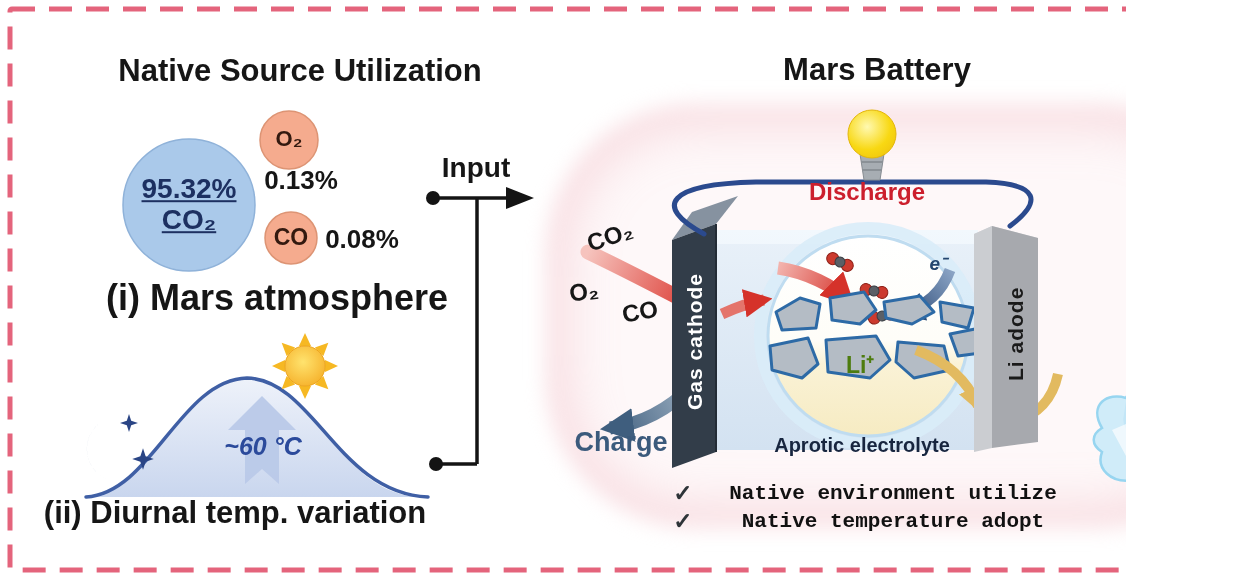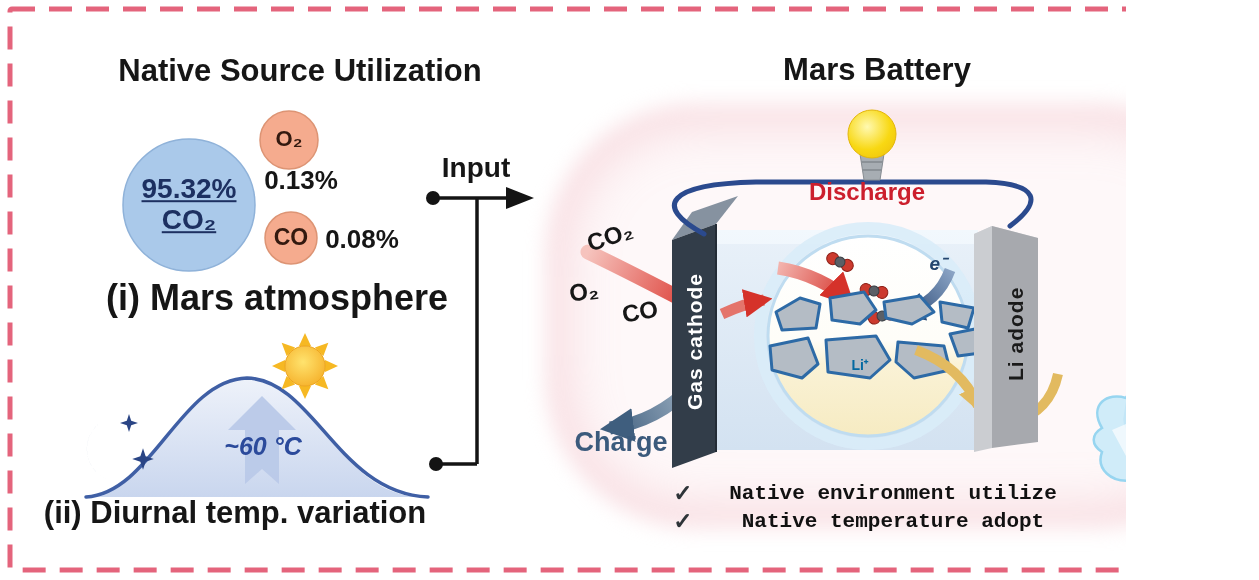--- a/index.html
+++ b/index.html
@@ -257,21 +257,22 @@
   <div class="txt" style="left:621px;top:443px;font-size:27px;color:#3b5a7c;">Charge</div>
 
   <div class="txt" style="left:610px;top:237px;font-size:24px;transform:translate(-50%,-50%) rotate(-18deg);">CO₂</div>
   <div class="txt" style="left:584px;top:292px;font-size:24px;transform:translate(-50%,-50%) rotate(-8deg);">O₂</div>
   <div class="txt" style="left:640px;top:312px;font-size:24px;transform:translate(-50%,-50%) rotate(-10deg);">CO</div>
 
   <div class="vtext" style="left:674px;top:234px;width:42px;height:214px;font-size:21px;color:#ffffff;">Gas cathode</div>
   <div class="vtext" style="left:995px;top:228px;width:42px;height:212px;font-size:21px;color:#1a1a1a;">Li adode</div>
 
   <div class="txt" style="left:938px;top:264px;font-size:19px;font-style:italic;color:#24456e;">e⁻</div>
-  <div class="txt" style="left:860px;top:366px;font-size:14px;color:#0369a1;">Li⁺</div>
+  <div class="txt" style="left:860px;top:366px;font-size:23px;color:#4d7c0f;">Li⁺</div>
+  <div class="txt" style="left:862px;top:445px;font-size:20px;color:#17253f;">Aprotic electrolyte</div>
 
   <div class="check-row" style="left:660px;top:480px;width:420px;">
     <span class="check-mark">✓</span>
     <span class="check-text">Native environment utilize</span>
   </div>
   <div class="check-row" style="left:660px;top:508px;width:420px;">
     <span class="check-mark">✓</span>
     <span class="check-text">Native temperature adopt</span>
   </div>
 

